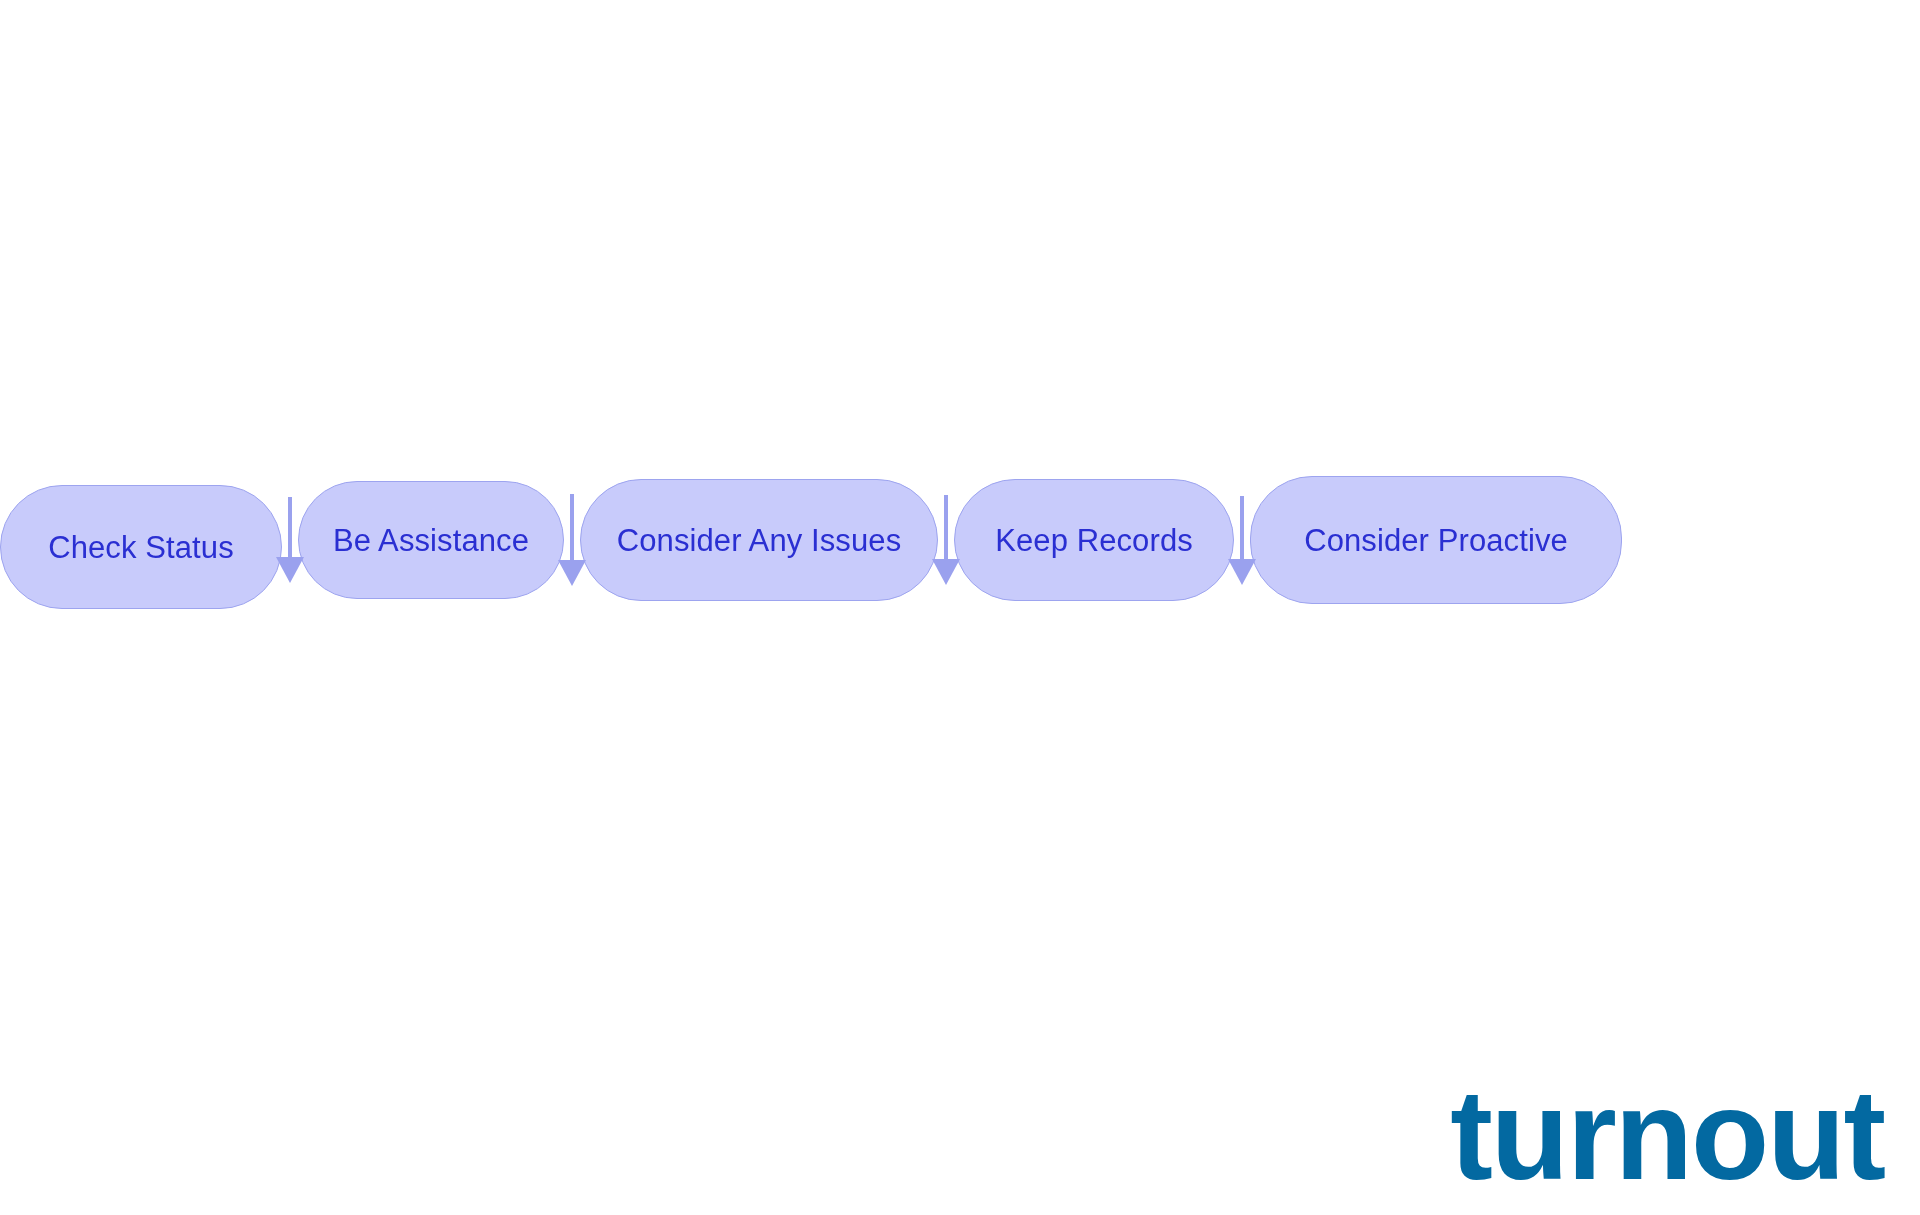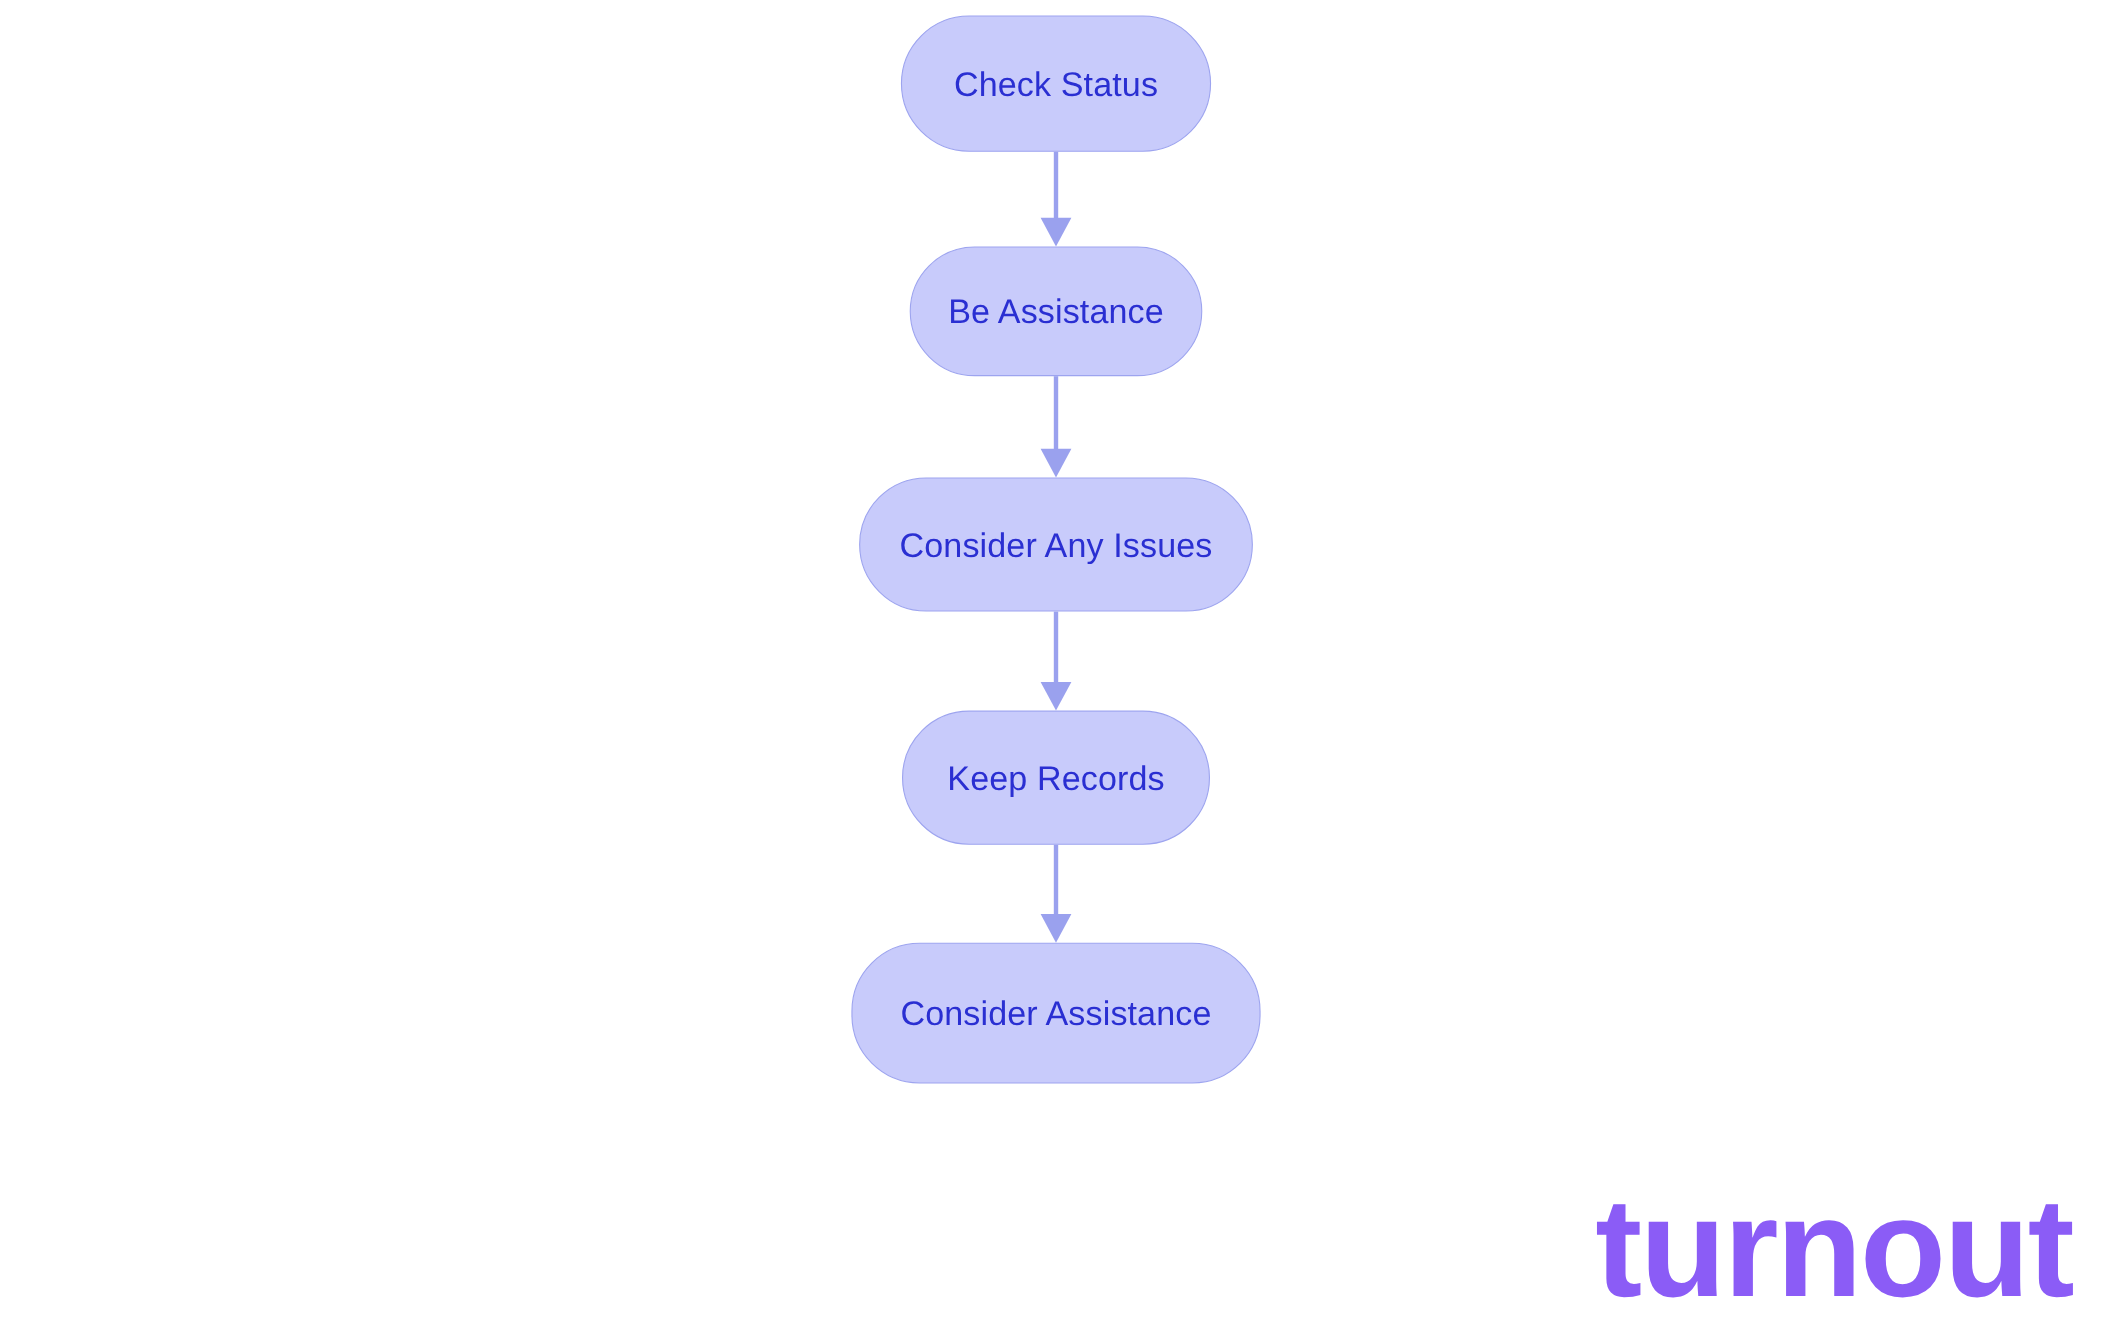--- a/index.html
+++ b/index.html
@@ -25,21 +25,21 @@
   }
 
   
   .flow {
     position: absolute;
     left: 0;
     top: 0;
     width: 1920px;
     height: 1080px;
     display: flex;
-    flex-direction: column;
+    flex-direction: row;
     align-items: center;
   }
 
   .node {
     box-sizing: border-box;
     background: #c8cbfb;
     border: 1.6px solid #9da4ef;
     border-radius: 62px;
     color: #2a2fd2;
     display: flex;
@@ -83,21 +83,21 @@
   .conn-0 { height: 86px; }
   .conn-1 { height: 92px; }
   .conn-2 { height: 90px; }
   .conn-3 { height: 89px; }
 
   
   .brand {
     position: absolute;
     right: 36px;
     bottom: 16px;
-    color: #8b5cf6;
+    color: #0369a1;
     font-family: "Liberation Sans", sans-serif;
     font-size: 128px;
     font-weight: 700;
     letter-spacing: -2px;
     line-height: 1;
     user-select: none;
   }
 </style>
 </head>
 <body>
@@ -136,20 +136,20 @@
     <div class="node node-3">
       <span>Keep Records</span>
     </div>
 
     <div class="connector conn-3">
       <div class="stem"></div>
       <div class="head"></div>
     </div>
 
     <div class="node node-4">
-      <span>Consider Assistance</span>
+      <span>Consider Proactive</span>
     </div>
 
   </div>
 
   <div class="brand">turnout</div>
 
 </div>
 
 </body></html>

